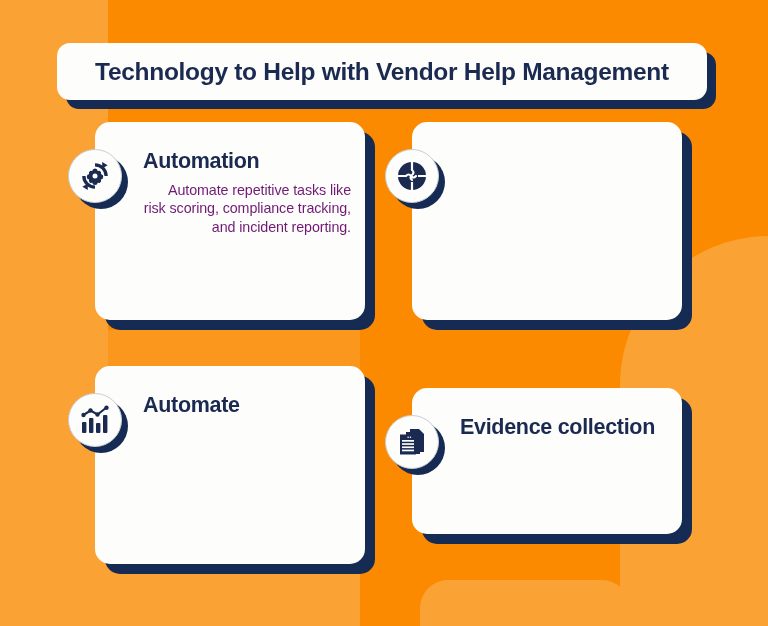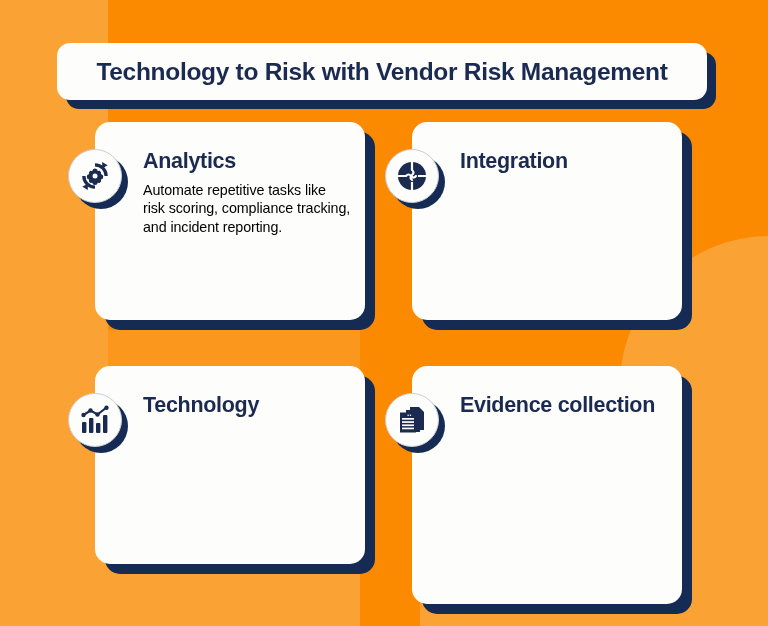--- a/index.html
+++ b/index.html
@@ -43,41 +43,41 @@
     background:#FDFDFB; border-radius:15px;
   }
   .card-body {
     position:absolute; left:48px; top:26px; right:14px;
   }
   .card-title {
     color:#1B2A51; font-size:21.5px; font-weight:bold;
     line-height:1.22; letter-spacing:-0.3px; margin-bottom:7px;
   }
   .card-desc {
-    color:#000000; font-size:14.3px; line-height:1.27; letter-spacing:-0.1px;
+    color:#701a75; font-size:14.3px; line-height:1.27; letter-spacing:-0.1px;text-align:right;
   }
 
   
   .badge {
     position:absolute; width:54px; height:54px; border-radius:50%;
     background:#FDFDFB; border:1px solid #C9CDD6;
     left:-27px; top:27px; z-index:6;
     display:flex; align-items:center; justify-content:center;
   }
   .badge-shadow {
     position:absolute; width:54px; height:54px; border-radius:50%;
     background:#152B53; left:-21px; top:33px; z-index:5;
   }
   .badge svg { display:block; }
 
   
   #card-automation { left:95px;  top:122px; width:270px; height:198px; }
   #card-integration{ left:412px; top:122px; width:270px; height:198px; }
   #card-analytics  { left:95px;  top:366px; width:270px; height:198px; }
-  #card-evidence   { left:412px; top:366px; width:270px; height:238px; }
+  #card-evidence   { left:412px; top:388px; width:270px; height:146px; }
 </style>
 </head>
 <body>
 
 <svg id="bg" viewBox="0 0 768 626" width="768" height="626" aria-hidden="true">
   <rect x="0" y="0" width="768" height="626" fill="#FC8A00"></rect>
 
   <rect x="0" y="0" width="108" height="626" fill="#FBA235"></rect>
 
   <path d="M 768 236 L 768 626 L 620 626 L 620 380 A 150 150 0 0 1 768 236 Z" fill="#FBA235"></path>
@@ -88,21 +88,21 @@
 
   <rect x="150" y="580" width="175" height="120" rx="28" fill="#FBA235"></rect>
   <rect x="420" y="580" width="210" height="120" rx="28" fill="#FBA235"></rect>
 
   <path d="M 108 330 L 360 330 L 360 420 L 108 420 Z" fill="#FBA235" opacity="0.55"></path>
 </svg>
 
 <div class="title-wrap">
   <div class="title-shadow"></div>
   <div class="title-bar">
-    <span class="title-text">Technology to Risk with Vendor Risk Management</span>
+    <span class="title-text">Technology to Help with Vendor Help Management</span>
   </div>
 </div>
 
 <div class="card-wrap" id="card-automation">
   <div class="card-shadow"></div>
   <div class="card"></div>
   <div class="badge-shadow"></div>
   <div class="badge">
     <svg width="32" height="32" viewBox="0 0 32 32">
       <g fill="#1B2A51">
@@ -114,38 +114,37 @@
 
         <path d="M16 8.6 l1.9 .55 .85 1.75 1.95 -.1 1.35 1.35 -.1 1.95 1.75 .85 .55 1.9
                  -.55 1.9 -1.75 .85 .1 1.95 -1.35 1.35 -1.95 -.1 -.85 1.75 -1.9 .55
                  -1.9 -.55 -.85 -1.75 -1.95 .1 -1.35 -1.35 .1 -1.95 -1.75 -.85 -.55 -1.9
                  .55 -1.9 1.75 -.85 -.1 -1.95 1.35 -1.35 1.95 .1 .85 -1.75 Z"></path>
         <circle cx="16" cy="16" r="2.5" fill="#FDFDFB"></circle>
       </g>
     </svg>
   </div>
   <div class="card-body">
-    <div class="card-title">Analytics</div>
+    <div class="card-title">Automation</div>
     <div class="card-desc">Automate repetitive tasks like risk scoring, compliance tracking, and incident reporting.</div>
   </div>
 </div>
 
 <div class="card-wrap" id="card-integration">
   <div class="card-shadow"></div>
   <div class="card"></div>
   <div class="badge-shadow"></div>
   <div class="badge">
     <svg width="30" height="30" viewBox="0 0 30 30">
       <circle cx="15" cy="15" r="14" fill="#1B2A51"></circle>
       <path d="M15 1 L15 9 M15 21 L15 29 M1 15 L9 15 M21 15 L29 15" stroke="#FDFDFB" stroke-width="2.2" fill="none"></path>
       <path d="M9 15 q2.5 -3 5 0 q2.5 3 5 0 M15 9 q3 2.5 0 5 q-3 2.5 0 5" stroke="#FDFDFB" stroke-width="2.2" fill="none" stroke-linecap="round"></path>
     </svg>
   </div>
   <div class="card-body">
-    <div class="card-title">Integration</div>
   </div>
 </div>
 
 <div class="card-wrap" id="card-analytics">
   <div class="card-shadow"></div>
   <div class="card"></div>
   <div class="badge-shadow"></div>
   <div class="badge">
     <svg width="30" height="30" viewBox="0 0 30 30">
       <g fill="#1B2A51">
@@ -155,21 +154,21 @@
         <rect x="23" y="10" width="4.4" height="18" rx="1"></rect>
         <path d="M3.5 10 L10.5 5.5 L17.5 9.5 L26.5 2.5" stroke="#1B2A51" stroke-width="2.1" fill="none" stroke-linecap="round"></path>
         <circle cx="3.5" cy="10" r="2.2"></circle>
         <circle cx="10.5" cy="5.5" r="2.2"></circle>
         <circle cx="17.5" cy="9.5" r="2.2"></circle>
         <circle cx="26.5" cy="2.8" r="2.2"></circle>
       </g>
     </svg>
   </div>
   <div class="card-body">
-    <div class="card-title">Technology</div>
+    <div class="card-title">Automate</div>
   </div>
 </div>
 
 <div class="card-wrap" id="card-evidence">
   <div class="card-shadow"></div>
   <div class="card"></div>
   <div class="badge-shadow"></div>
   <div class="badge">
     <svg width="30" height="30" viewBox="0 0 30 30">
       <g fill="#1B2A51">

